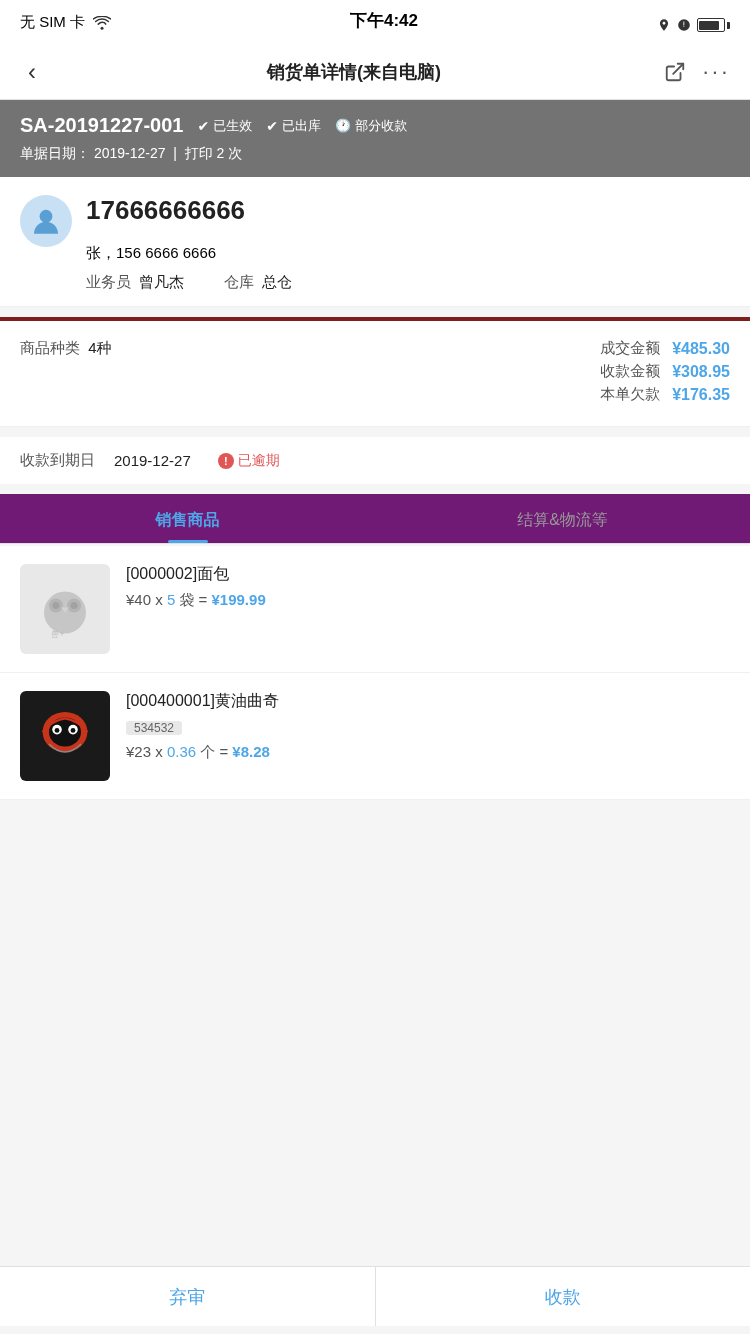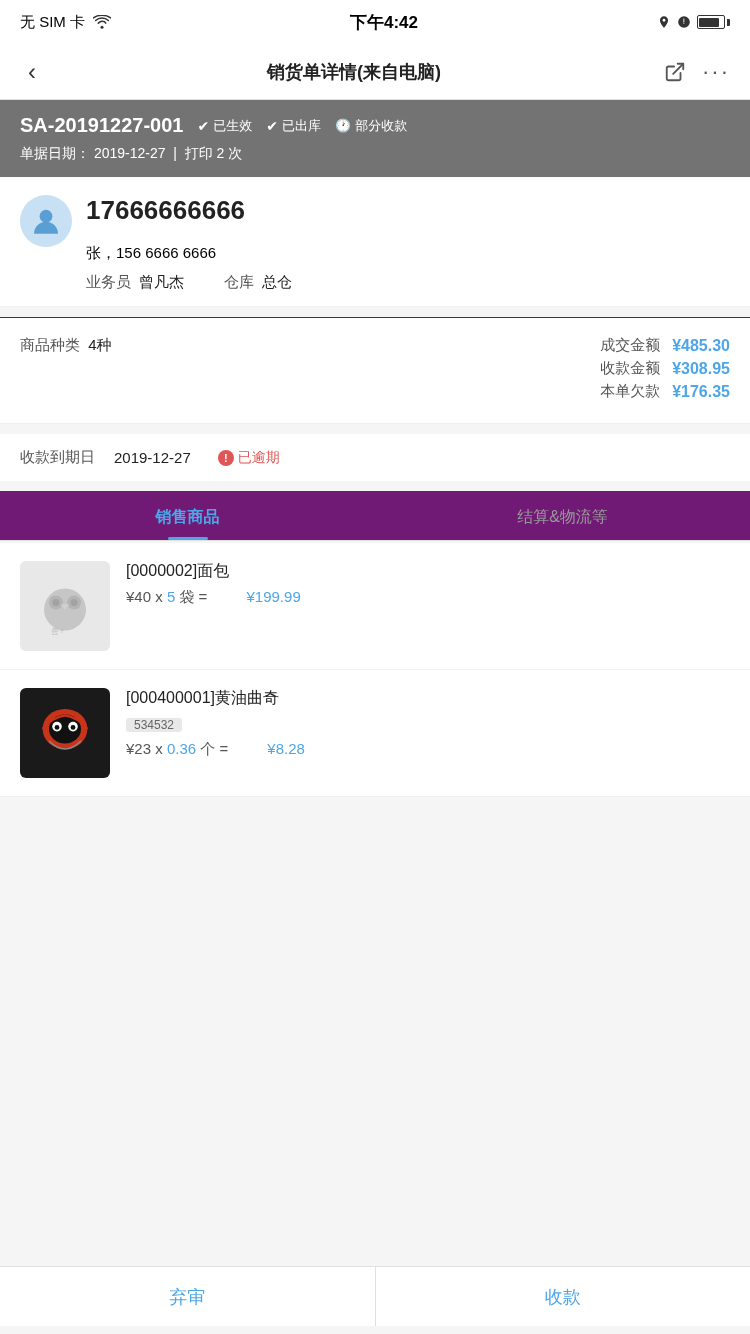--- a/index.html
+++ b/index.html
@@ -10,21 +10,21 @@
       width: 750px;
       min-height: 1334px;
       overflow-x: hidden;
     }
 
     
     .status-bar {
       background: #fff;
       height: 44px;
       display: flex;
-      align-items: center;
+      align-items: flex-end;
       justify-content: space-between;
       padding: 12px 20px;
       font-size: 15px;
       font-weight: 500;
     }
     .status-left { display: flex; align-items: center; gap: 8px; }
     .status-center { font-size: 17px; font-weight: 600; }
     .status-right { display: flex; align-items: center; gap: 6px; font-size: 14px; }
 
     
@@ -126,21 +126,21 @@
       color: #555;
     }
     .customer-meta-item { display: flex; gap: 8px; }
     .meta-value { color: #222; }
 
     
     .summary-section {
       background: #fff;
       padding: 18px 20px;
       margin-top: 10px;
-      border-top: 1px solid #7f1d1d;
+      border-top: 4px solid #7f1d1d;
       border-bottom: 1px solid #f0f0f0;
     }
     .summary-row {
       display: flex;
       justify-content: space-between;
       align-items: flex-start;
     }
     .summary-left { font-size: 15px; color: #555; }
     .summary-count { color: #222; font-weight: 500; font-size: 15px; margin-left: 4px; }
     .summary-right { text-align: right; }
@@ -266,21 +266,21 @@
       font-size: 12px;
       padding: 0 8px;
       border-radius: 3px;
       margin-bottom: 8px;
     }
     .product-price {
       font-size: 15px;
       color: #555;
     }
     .product-qty { color: #4DA6E8; }
-    .product-total { color: #4DA6E8; font-weight: 400; margin-left: 35px; }
+    .product-total { color: #4DA6E8; font-weight: 700; }
 
     
     .bottom-bar {
       position: fixed;
       bottom: 8px;
       left: 0;
       width: 750px;
       background: #fff;
       display: flex;
       border-top: 1px solid #e0e0e0;

